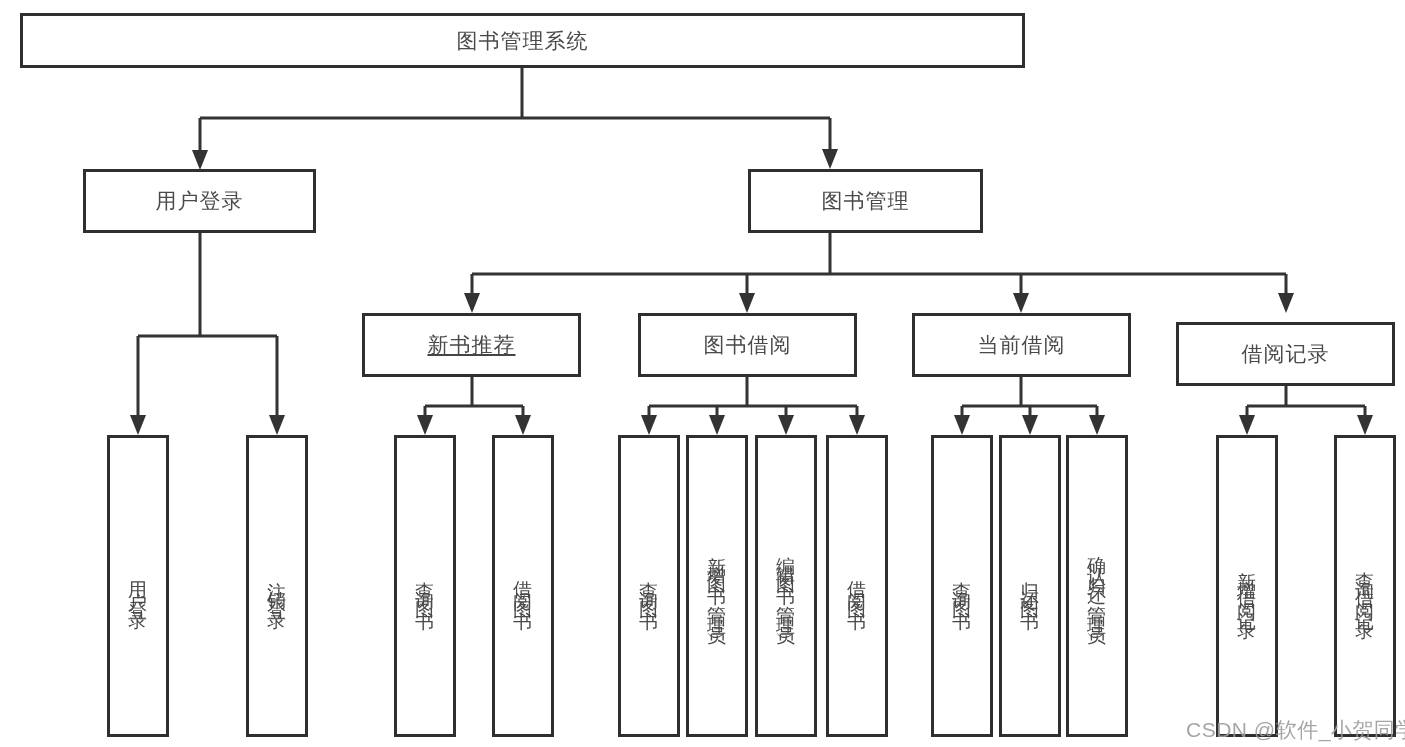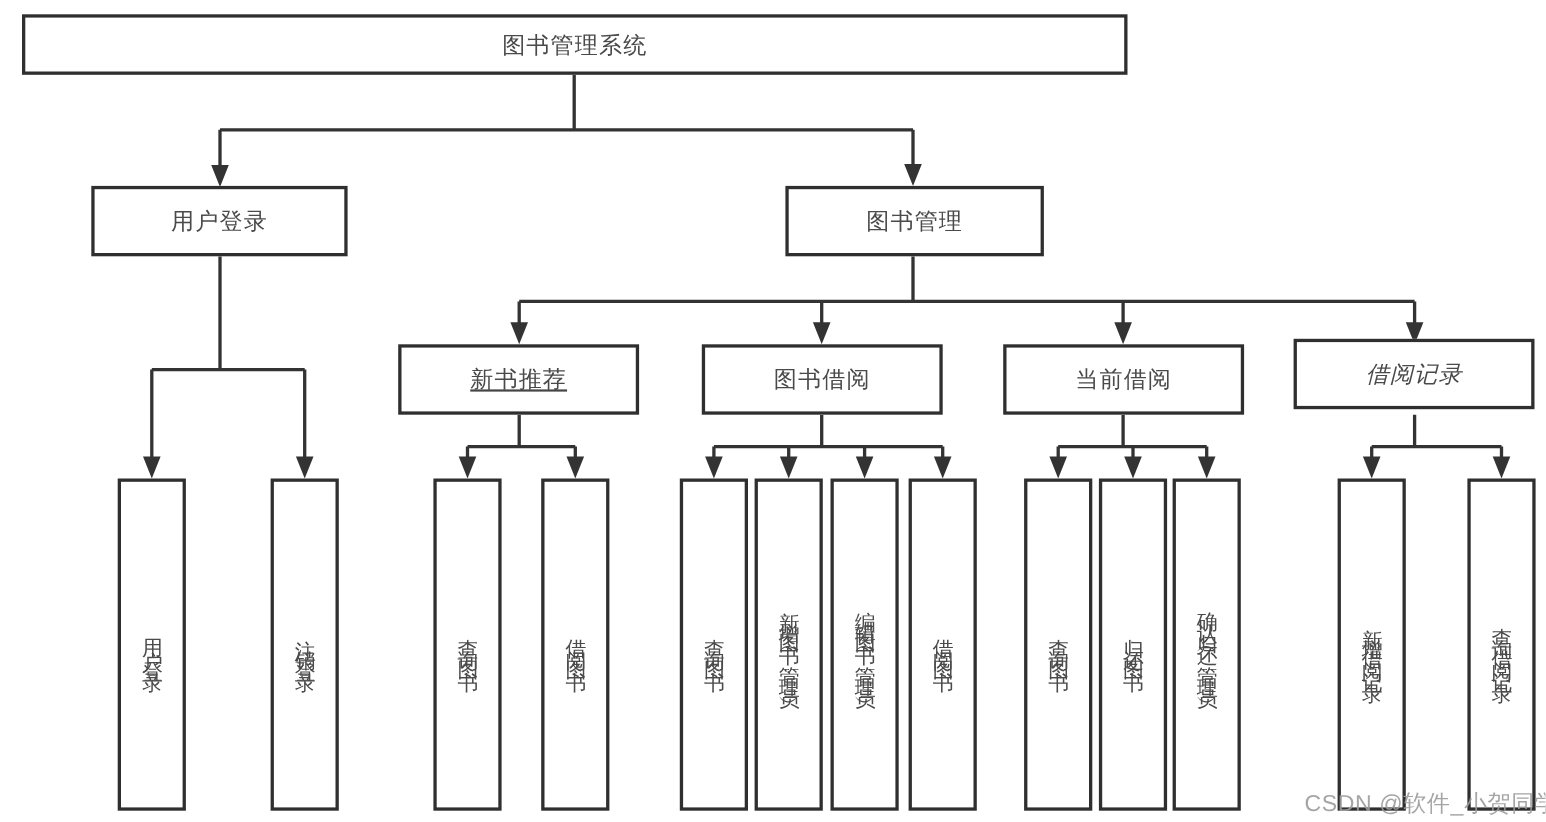--- a/index.html
+++ b/index.html
@@ -67,34 +67,34 @@
     </g>
   </svg>
 
   <div class="node" style="left:20px;top:13px;width:1005px;height:55px;">
     <span class="h-label">图书管理系统</span>
   </div>
 
   <div class="node" style="left:83px;top:169px;width:233px;height:64px;">
     <span class="h-label">用户登录</span>
   </div>
-  <div class="node" style="left:714px;top:169px;width:235px;height:64px;">
+  <div class="node" style="left:748px;top:169px;width:235px;height:64px;">
     <span class="h-label">图书管理</span>
   </div>
 
   <div class="node" style="left:362px;top:313px;width:219px;height:64px;text-decoration:underline;">
     <span class="h-label">新书推荐</span>
   </div>
   <div class="node" style="left:912px;top:313px;width:219px;height:64px;">
     <span class="h-label">当前借阅</span>
   </div>
   <div class="node" style="left:638px;top:313px;width:219px;height:64px;">
     <span class="h-label">图书借阅</span>
   </div>
-  <div class="node" style="left:1176px;top:308px;width:219px;height:64px;font-style:italic;">
+  <div class="node" style="left:1176px;top:322px;width:219px;height:64px;">
     <span class="h-label">借阅记录</span>
   </div>
 
   <div class="node leaf" style="left:107px;top:435px;width:62px;height:302px;">
     <span class="v-label">用户登录</span>
   </div>
   <div class="node leaf" style="left:246px;top:435px;width:62px;height:302px;">
     <span class="v-label">注销登录</span>
   </div>
   <div class="node leaf" style="left:394px;top:435px;width:62px;height:302px;">

